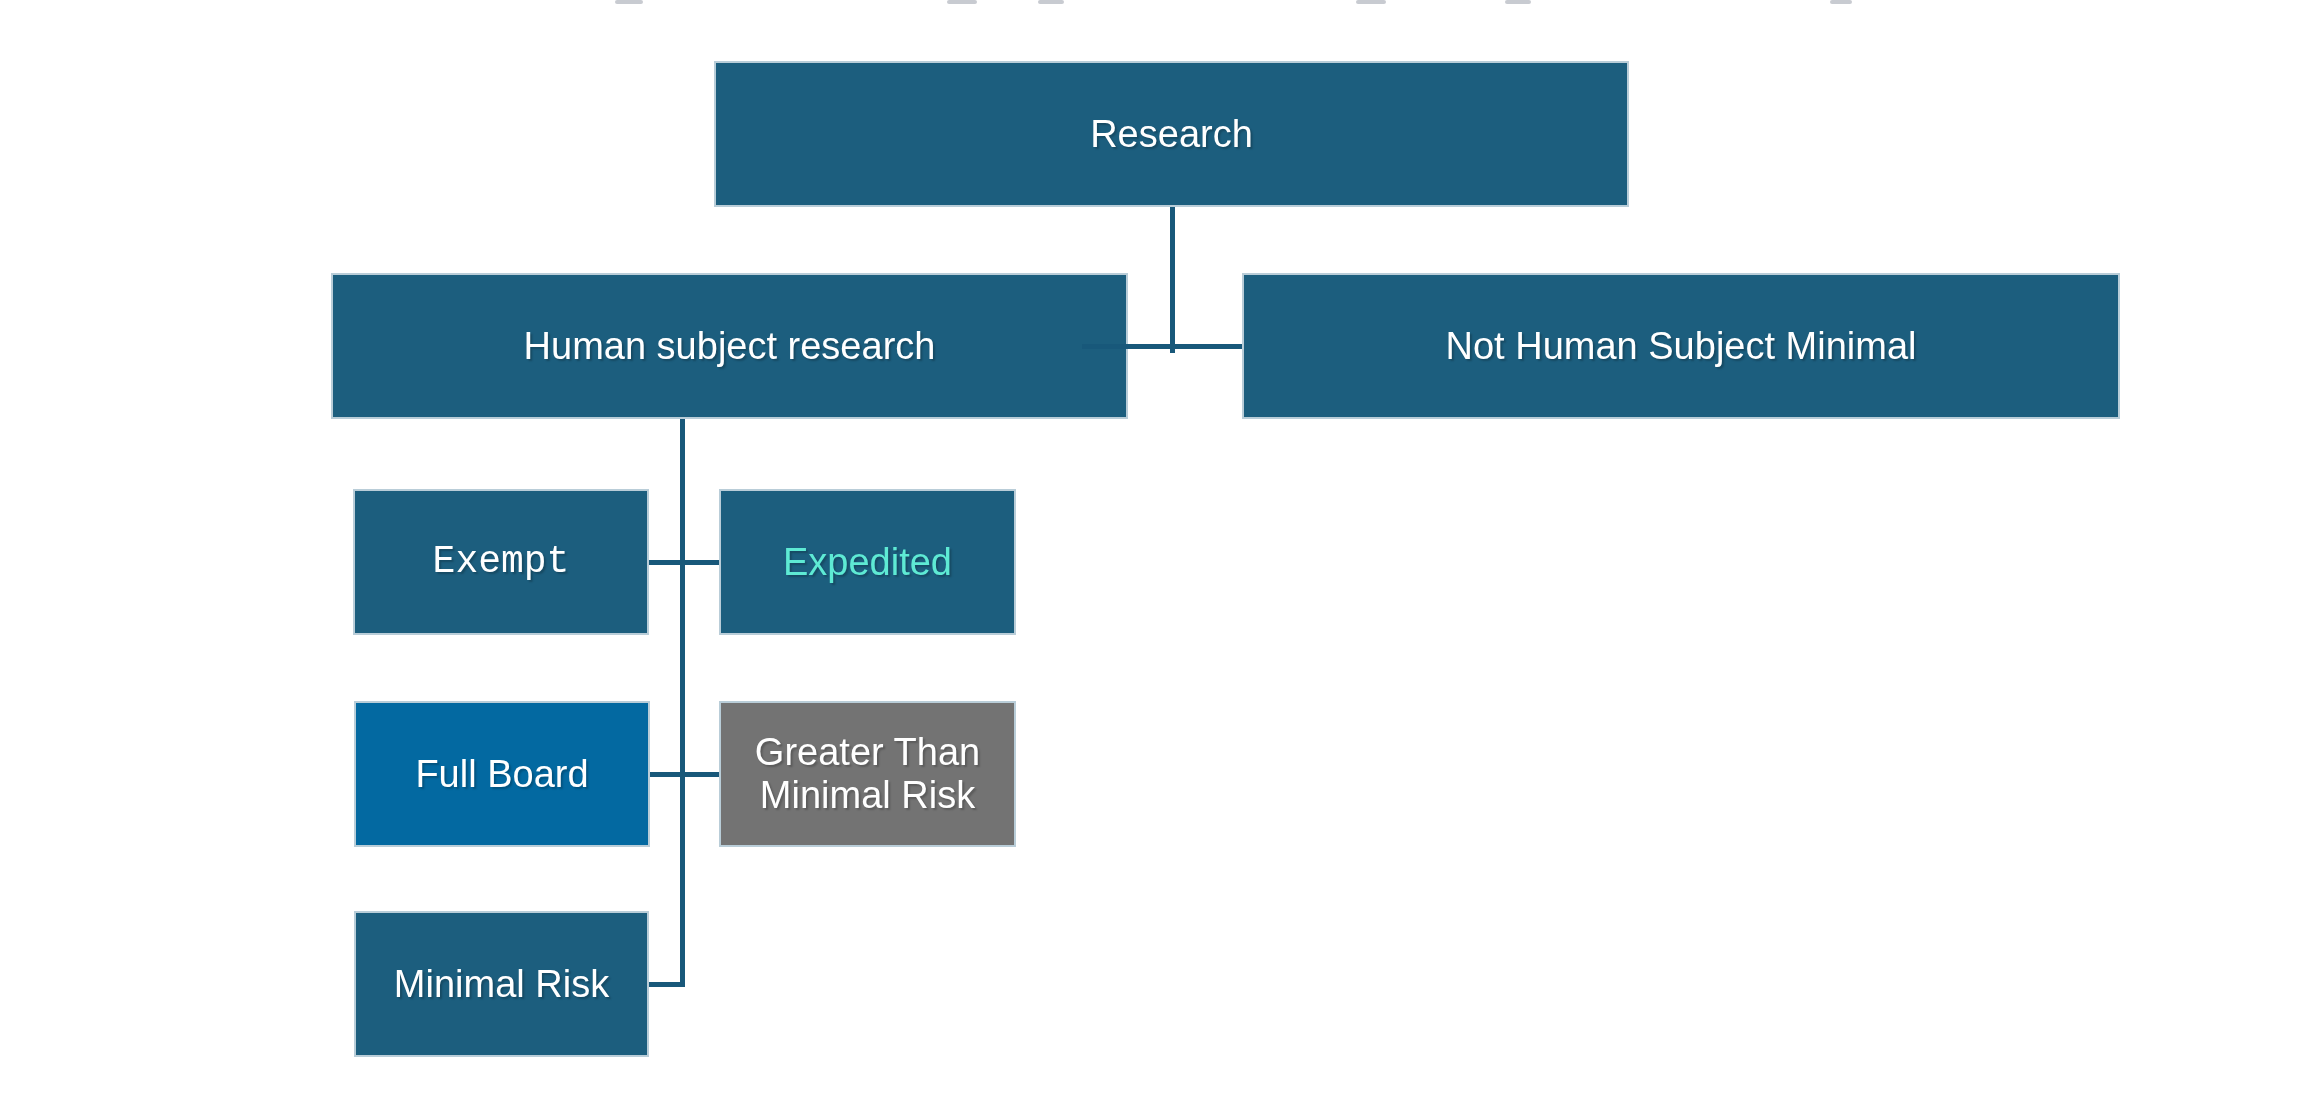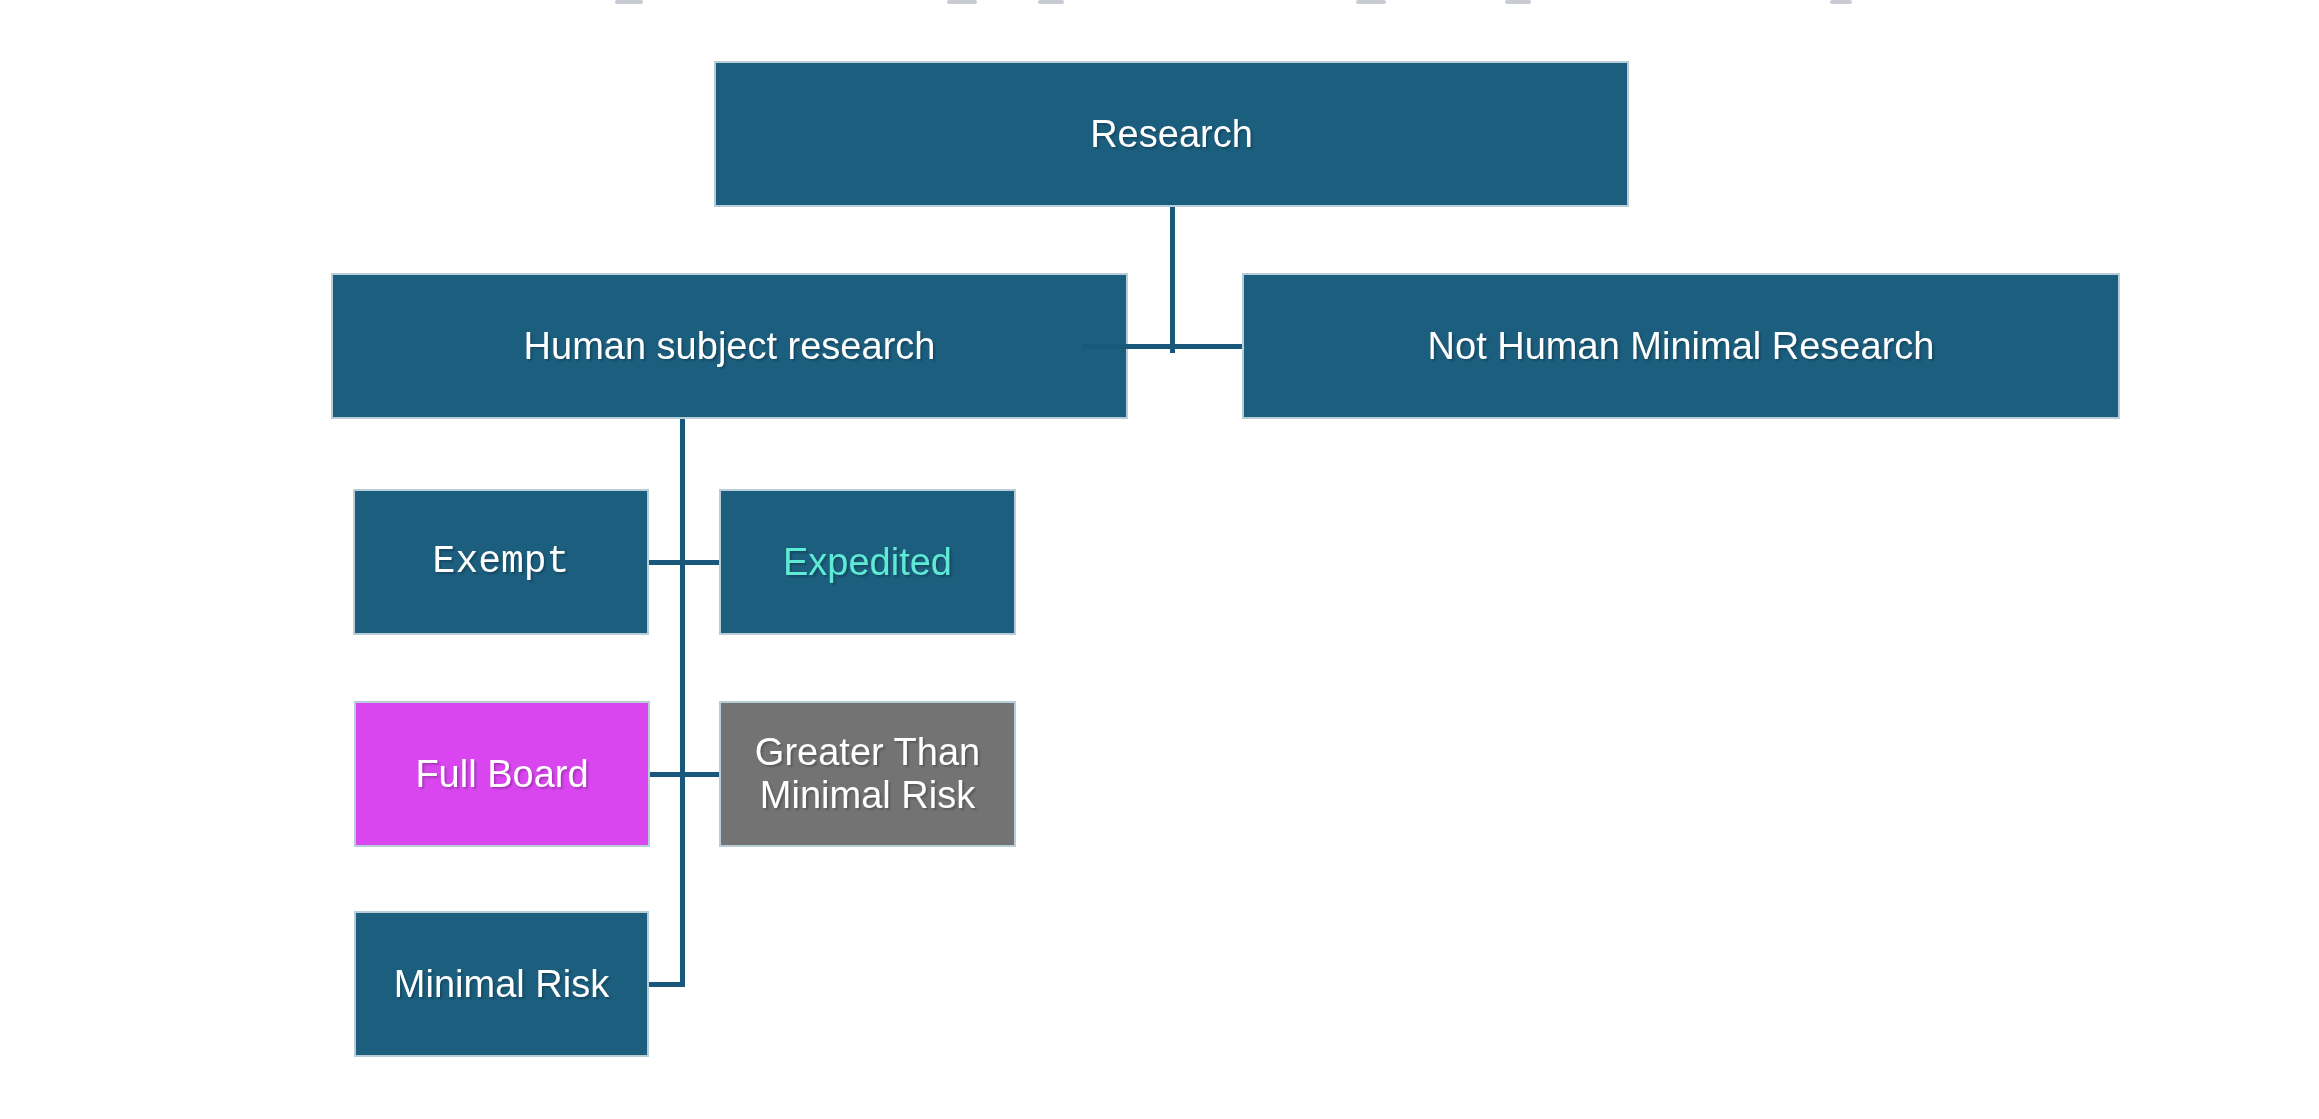--- a/index.html
+++ b/index.html
@@ -50,29 +50,29 @@
 <body>
 
 <div id="stage" style="background: rgb(255, 255, 255);">
     <div class="node" style="left: 714px; top: 61px; width: 915px; height: 146px; background: rgb(28, 94, 126); border-color: rgb(185, 205, 216); color: rgb(255, 255, 255);">
       <span class="label">Research</span>
     </div>
     <div class="node" style="left: 285px; top: 273px; width: 797px; height: 146px; background: rgb(28, 94, 126); border-color: rgb(185, 205, 216); color: rgb(255, 255, 255); margin-left: 46px;">
       <span class="label">Human subject research</span>
     </div>
     <div class="node" style="left: 1242px; top: 273px; width: 878px; height: 146px; background: rgb(28, 94, 126); border-color: rgb(185, 205, 216); color: rgb(255, 255, 255);">
-      <span class="label">Not Human Minimal Research</span>
+      <span class="label">Not Human Subject Minimal</span>
     </div>
     <div class="node" style="left: 353px; top: 489px; width: 296px; height: 146px; background: rgb(28, 94, 126); border-color: rgb(185, 205, 216); color: rgb(255, 255, 255); font-family: Liberation Mono, monospace;">
       <span class="label">Exempt</span>
     </div>
     <div class="node" style="left: 719px; top: 489px; width: 297px; height: 146px; background: rgb(28, 94, 126); border-color: rgb(185, 205, 216); color: #5eead4;">
       <span class="label">Expedited</span>
     </div>
-    <div class="node" style="left: 354px; top: 701px; width: 296px; height: 146px; background: #d946ef; border-color: rgb(185, 205, 216); color: rgb(255, 255, 255);">
+    <div class="node" style="left: 354px; top: 701px; width: 296px; height: 146px; background: #0369a1; border-color: rgb(185, 205, 216); color: rgb(255, 255, 255);">
       <span class="label">Full Board</span>
     </div>
     <div class="node" style="left: 719px; top: 701px; width: 297px; height: 146px; background: #737373; border-color: rgb(185, 205, 216); color: rgb(255, 255, 255);">
       <span class="label">Greater Than Minimal Risk</span>
     </div>
     <div class="node" style="left: 354px; top: 911px; width: 295px; height: 146px; background: rgb(28, 94, 126); border-color: rgb(185, 205, 216); color: rgb(255, 255, 255);">
       <span class="label">Minimal Risk</span>
     </div>
     <div class="connector" style="left: 1170px; top: 207px; width: 5px; height: 146px; background: rgb(24, 88, 122);"></div>
     <div class="connector" style="left: 1082px; top: 344px; width: 160px; height: 5px; background: rgb(24, 88, 122);"></div>

